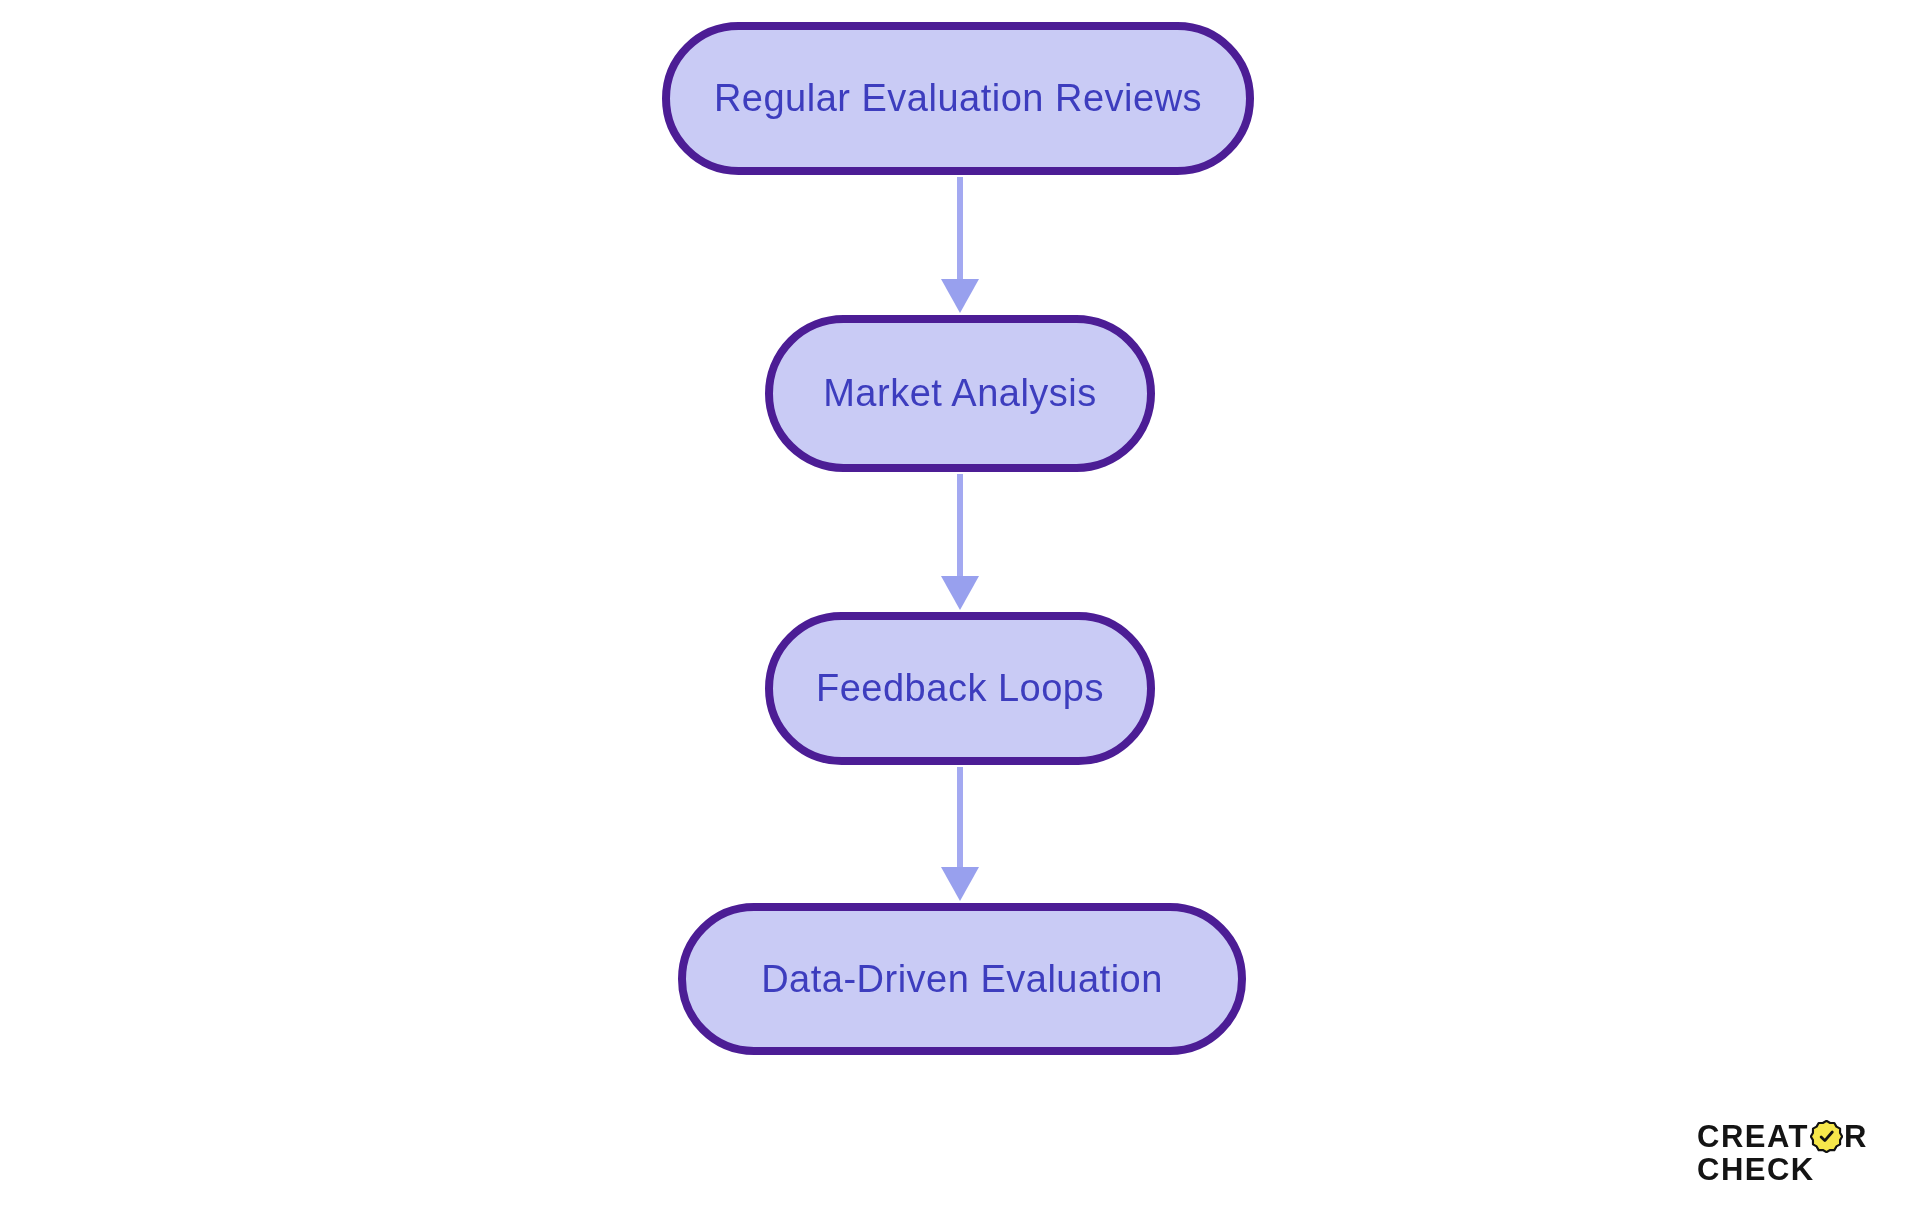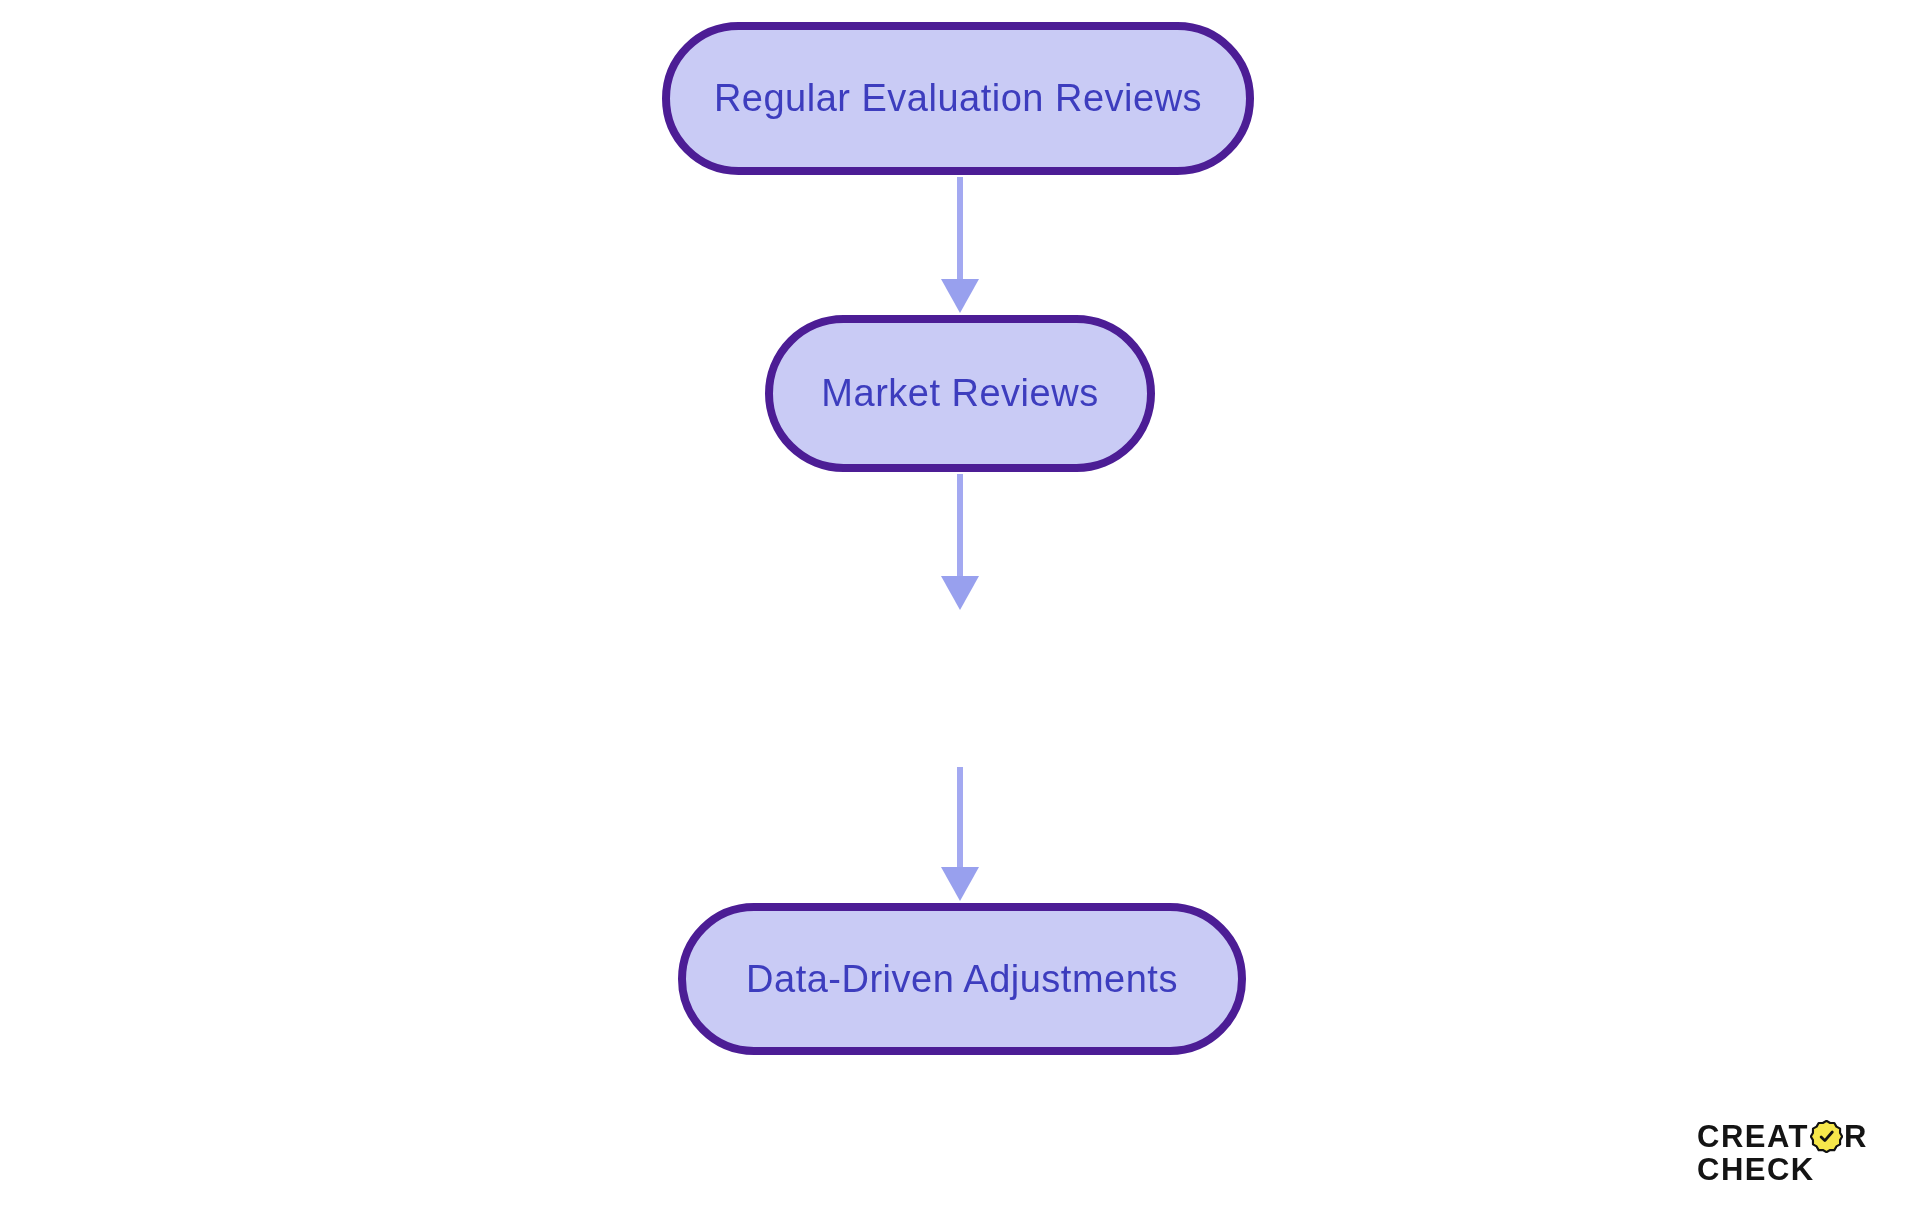--- a/index.html
+++ b/index.html
@@ -90,26 +90,29 @@
 </head>
 <body>
 
 <div class="canvas">
 
   <div class="flow-node node-1">
     <span>Regular Evaluation Reviews</span>
   </div>
 
   <div class="flow-node node-2">
-    <span>Market Reviews</span>
+    <span>Market Analysis</span>
   </div>
 
+  <div class="flow-node node-3">
+    <span>Feedback Loops</span>
+  </div>
 
   <div class="flow-node node-4">
-    <span>Data-Driven Adjustments</span>
+    <span>Data-Driven Evaluation</span>
   </div>
 
   <div class="flow-arrow arrow-1">
     <div class="arrow-line"></div>
     <div class="arrow-head"></div>
   </div>
 
   <div class="flow-arrow arrow-2">
     <div class="arrow-line"></div>
     <div class="arrow-head"></div>

